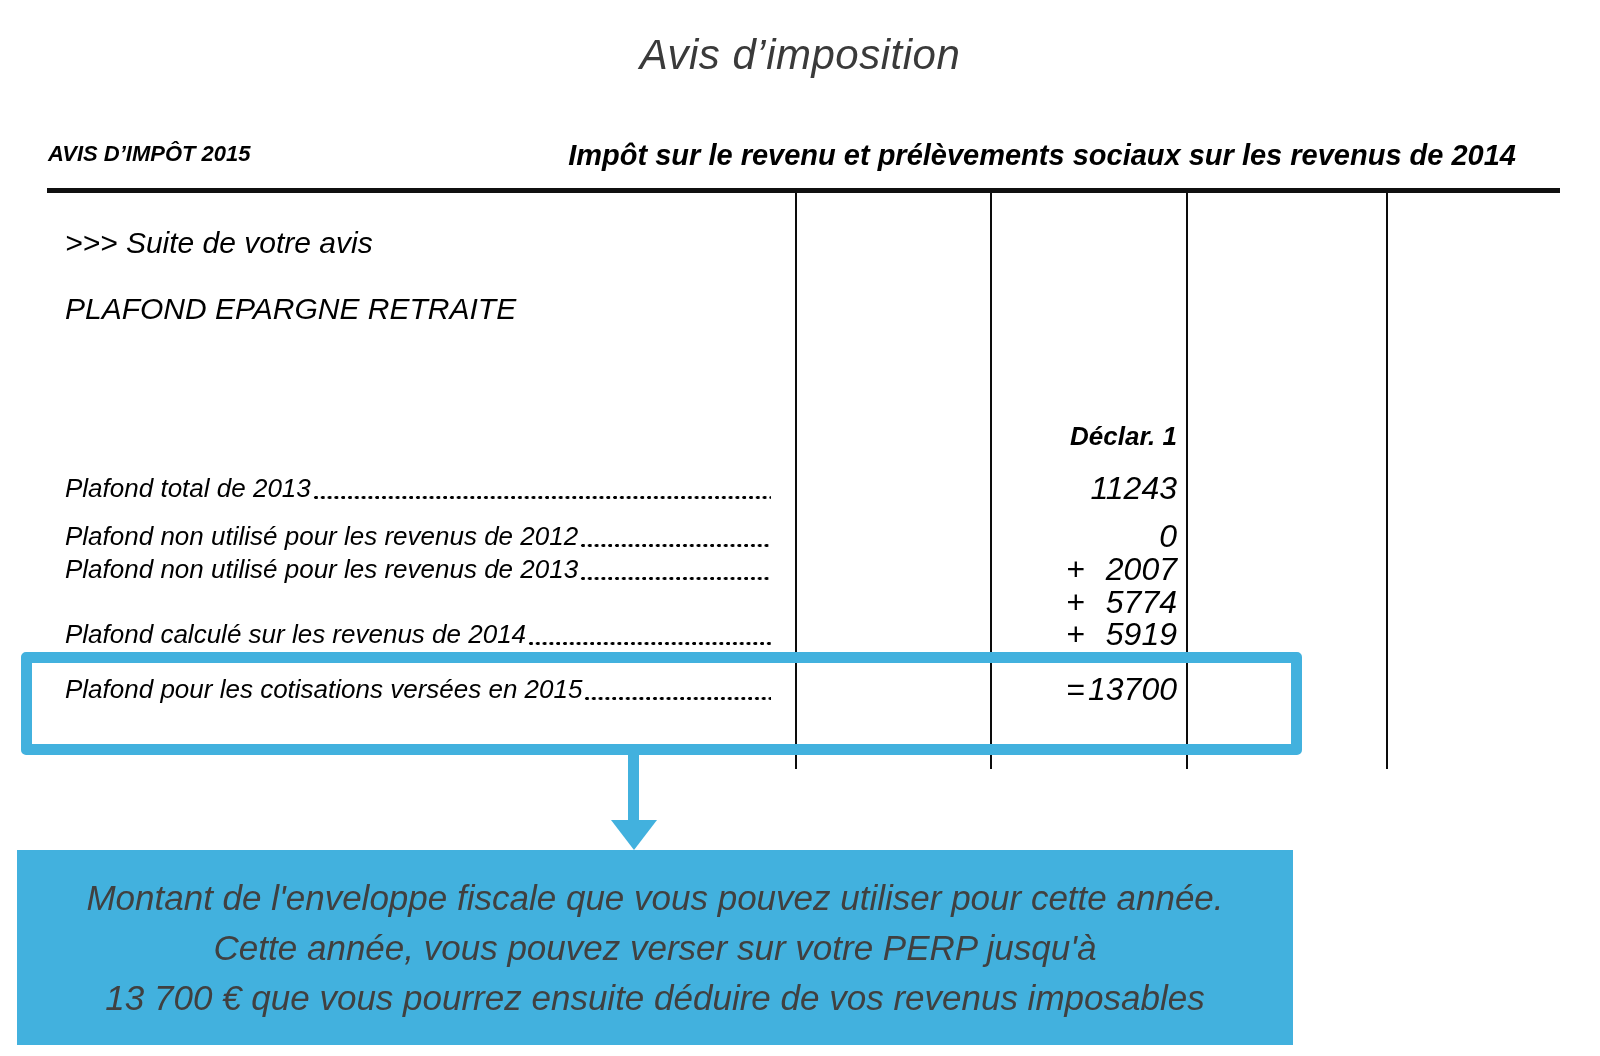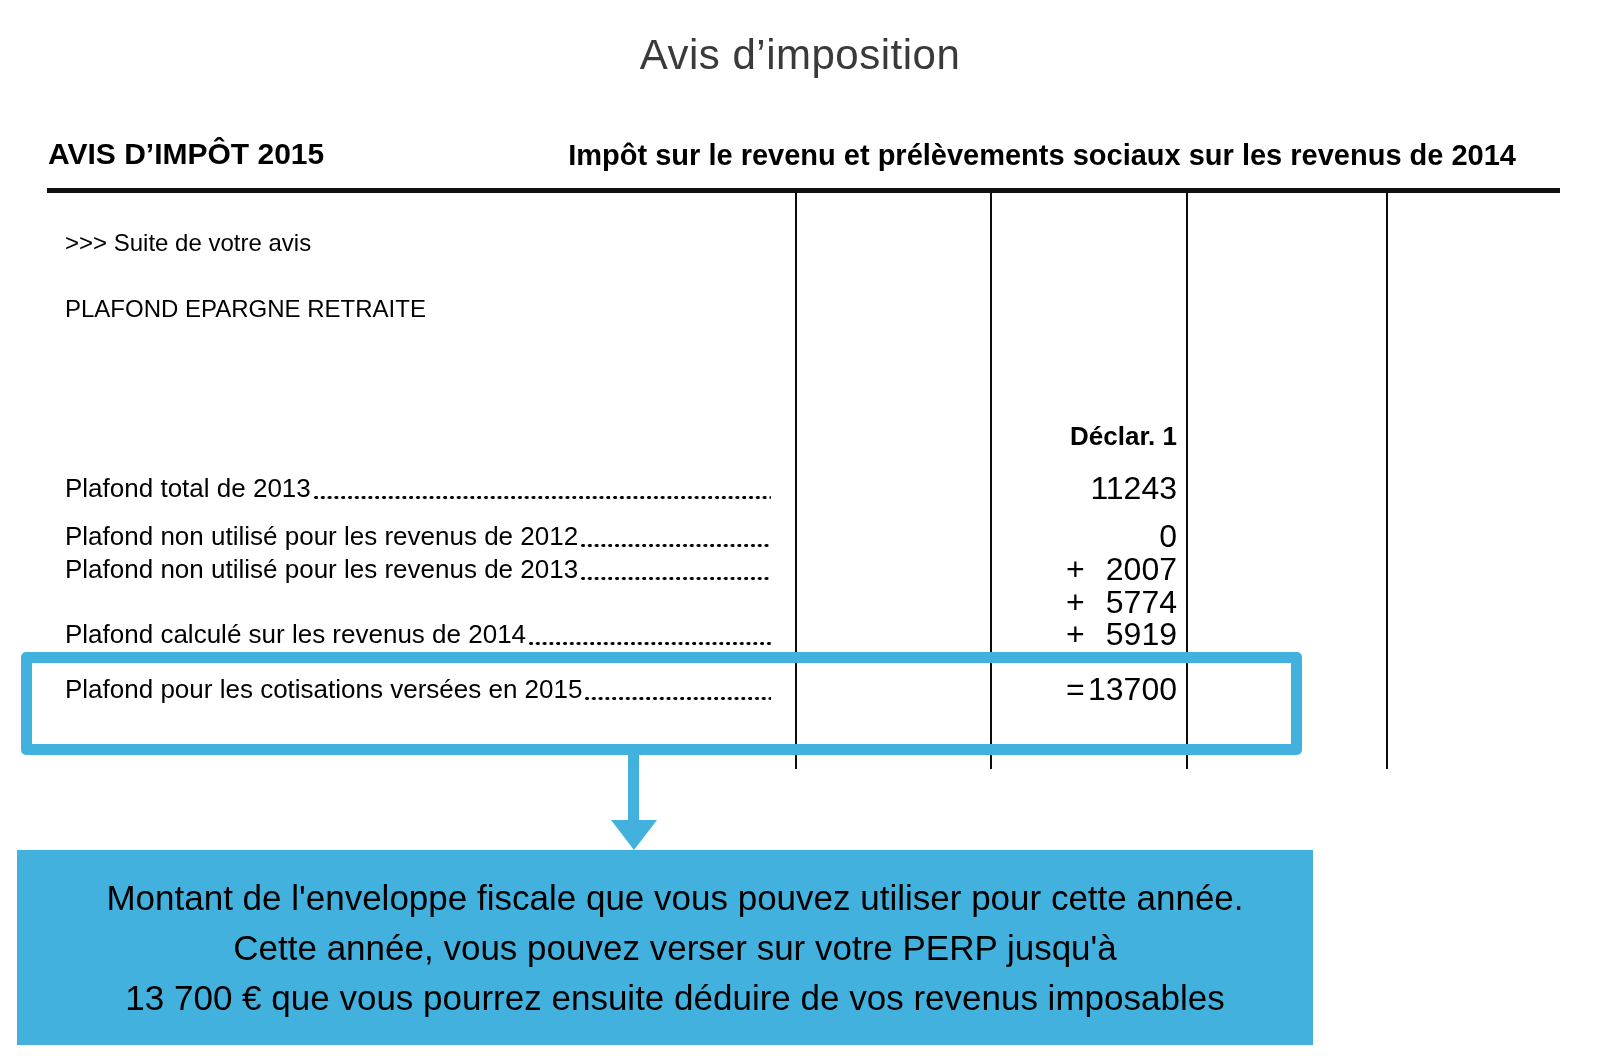--- a/index.html
+++ b/index.html
@@ -1,38 +1,38 @@
 <!DOCTYPE html>
 <html><head>
 <meta charset="utf-8">
 <style>
   html,body{margin:0;padding:0;background:#ffffff;}
   .canvas{
     position:relative;width:1600px;height:1056px;background:#ffffff;overflow:hidden;
     font-family:"Liberation Sans","DejaVu Sans",sans-serif;color:#000;
   }
-  .abs{position:absolute;}
+  .abs{position:absolute;font-style:italic;}
 
   
   .page-title{
     top:27px;left:0;width:1600px;text-align:center;
     font-size:42px;line-height:56px;color:#3a3a3a;letter-spacing:0.5px;
   }
 
   
-  .notice-title{top:137px;left:48px;font-size:30px;font-weight:bold;line-height:34px;white-space:nowrap;}
+  .notice-title{top:137px;left:48px;font-size:22px;font-weight:bold;line-height:34px;white-space:nowrap;}
   .notice-subtitle{top:139px;right:84px;font-size:29px;font-weight:bold;line-height:33px;white-space:nowrap;}
 
   
   .header-rule{top:188px;left:47px;width:1513px;height:5px;background:#101010;}
   .vline{top:193px;width:2px;height:576px;background:#0c0c0c;}
   .vl1{left:795px;} .vl2{left:990px;} .vl3{left:1186px;} .vl4{left:1386px;}
 
   
-  .doc-text{font-size:24px;line-height:33px;white-space:nowrap;}
+  .doc-text{font-size:30px;line-height:33px;white-space:nowrap;}
   .intro{top:226px;left:65px;}
   .section-title{top:292px;left:65px;}
   .paragraph{top:326px;left:65px;}
   .column-header{top:420px;left:991px;width:186px;text-align:right;font-weight:bold;font-size:26px;line-height:33px;}
 
   
   .docrow{left:65px;width:706px;display:flex;align-items:baseline;font-size:26px;line-height:33px;}
   .docrow .lbl{white-space:nowrap;flex:0 0 auto;}
   .leader{
     flex:1 1 auto;align-self:flex-end;height:7px;margin:0 0 4px 2px;
@@ -50,21 +50,21 @@
   }
   .arrow-stem{top:754px;left:628px;width:11px;height:68px;background:#42b1de;}
   .arrow-head{
     top:820px;left:611px;width:0;height:0;
     border-left:23px solid transparent;border-right:23px solid transparent;
     border-top:30px solid #42b1de;
   }
   .callout{
     top:850px;left:17px;width:1276px;height:195px;background:#42b1de;
     display:flex;flex-direction:column;justify-content:center;
-    text-align:center;color:#000000;font-size:35px;line-height:50px;padding-left:20px;
+    text-align:center;color:#404040;font-size:35px;line-height:50px;
   }
 </style>
 </head>
 <body>
 
 <div class="canvas">
 
   <div class="abs page-title">Avis d’imposition</div>
 
   <div class="abs notice-title">AVIS D’IMPÔT 2015</div>

